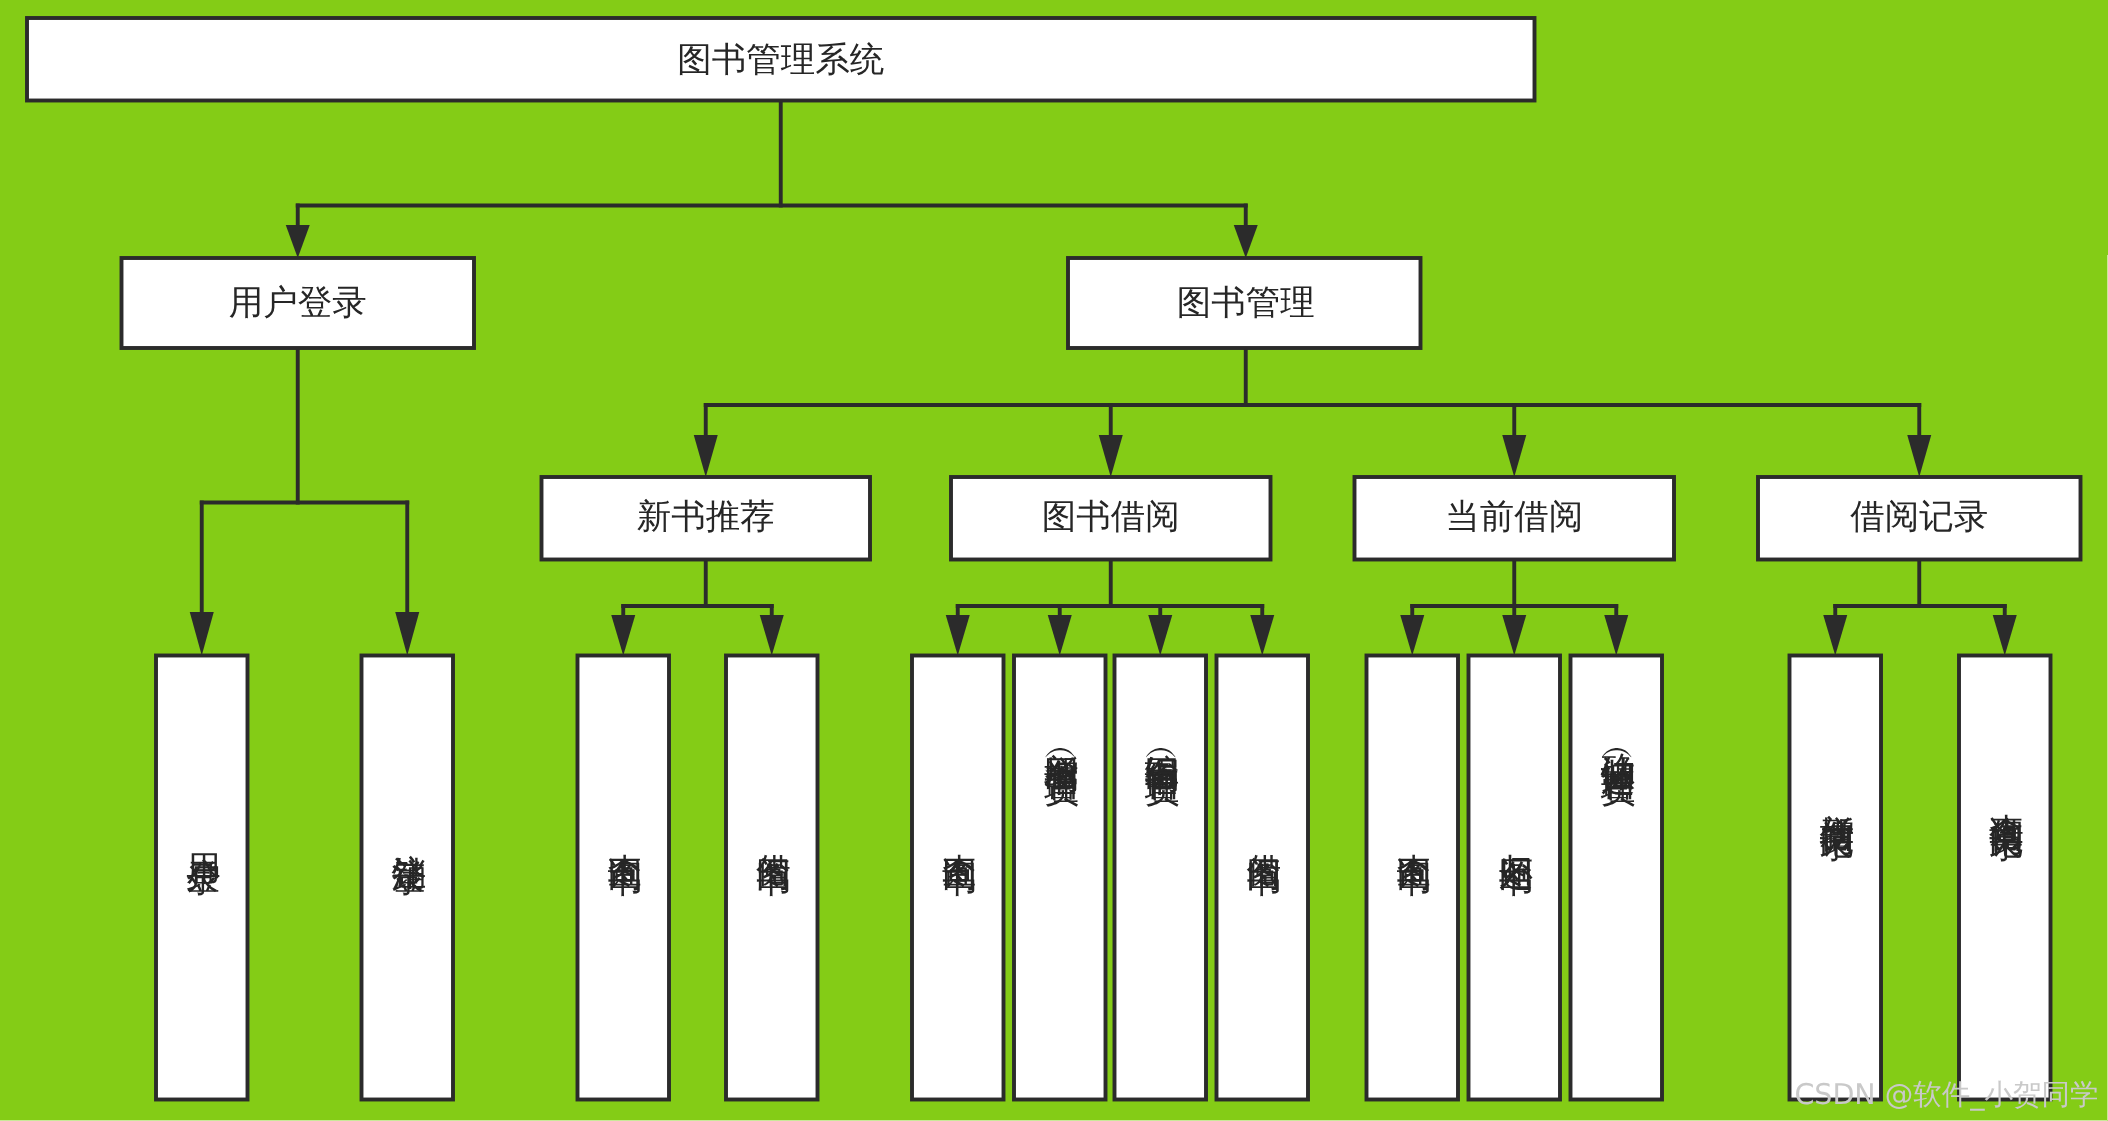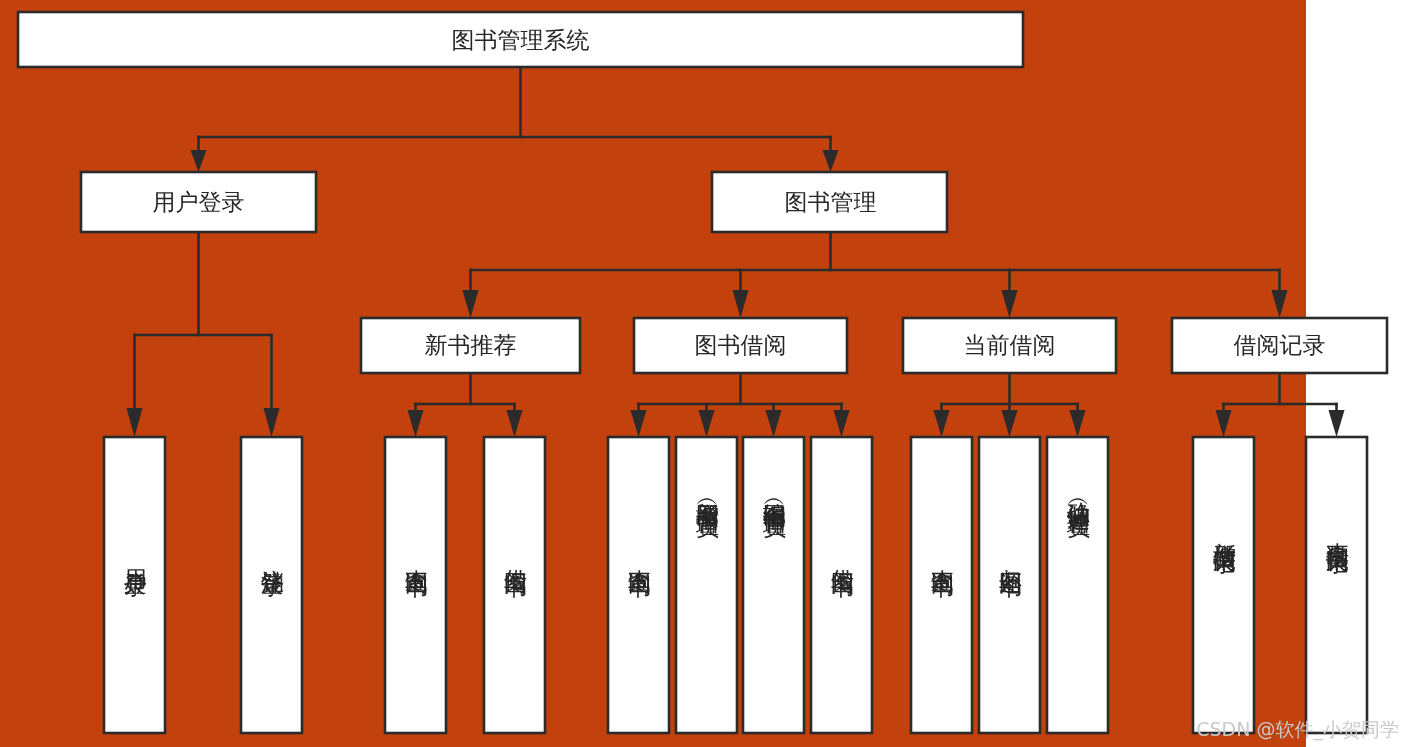--- a/index.html
+++ b/index.html
@@ -8,23 +8,23 @@
     background: #ffffff;
   }
   body {
     width: 1405px;
     height: 747px;
     font-family: "DejaVu Sans", "Liberation Sans", sans-serif;
     overflow: hidden;
   }
   #diagram-root {
     position: relative;
-    width: 1306px;
+    width: 1405px;
     height: 747px;
-    background: #c2410c;
+    background: #84cc16;
   }
   svg.diagram-canvas {
     position: absolute;
     left: 0;
     top: 0;
     width: 1405px;
     height: 747px;
     display: block;
   }
   .node-box {

